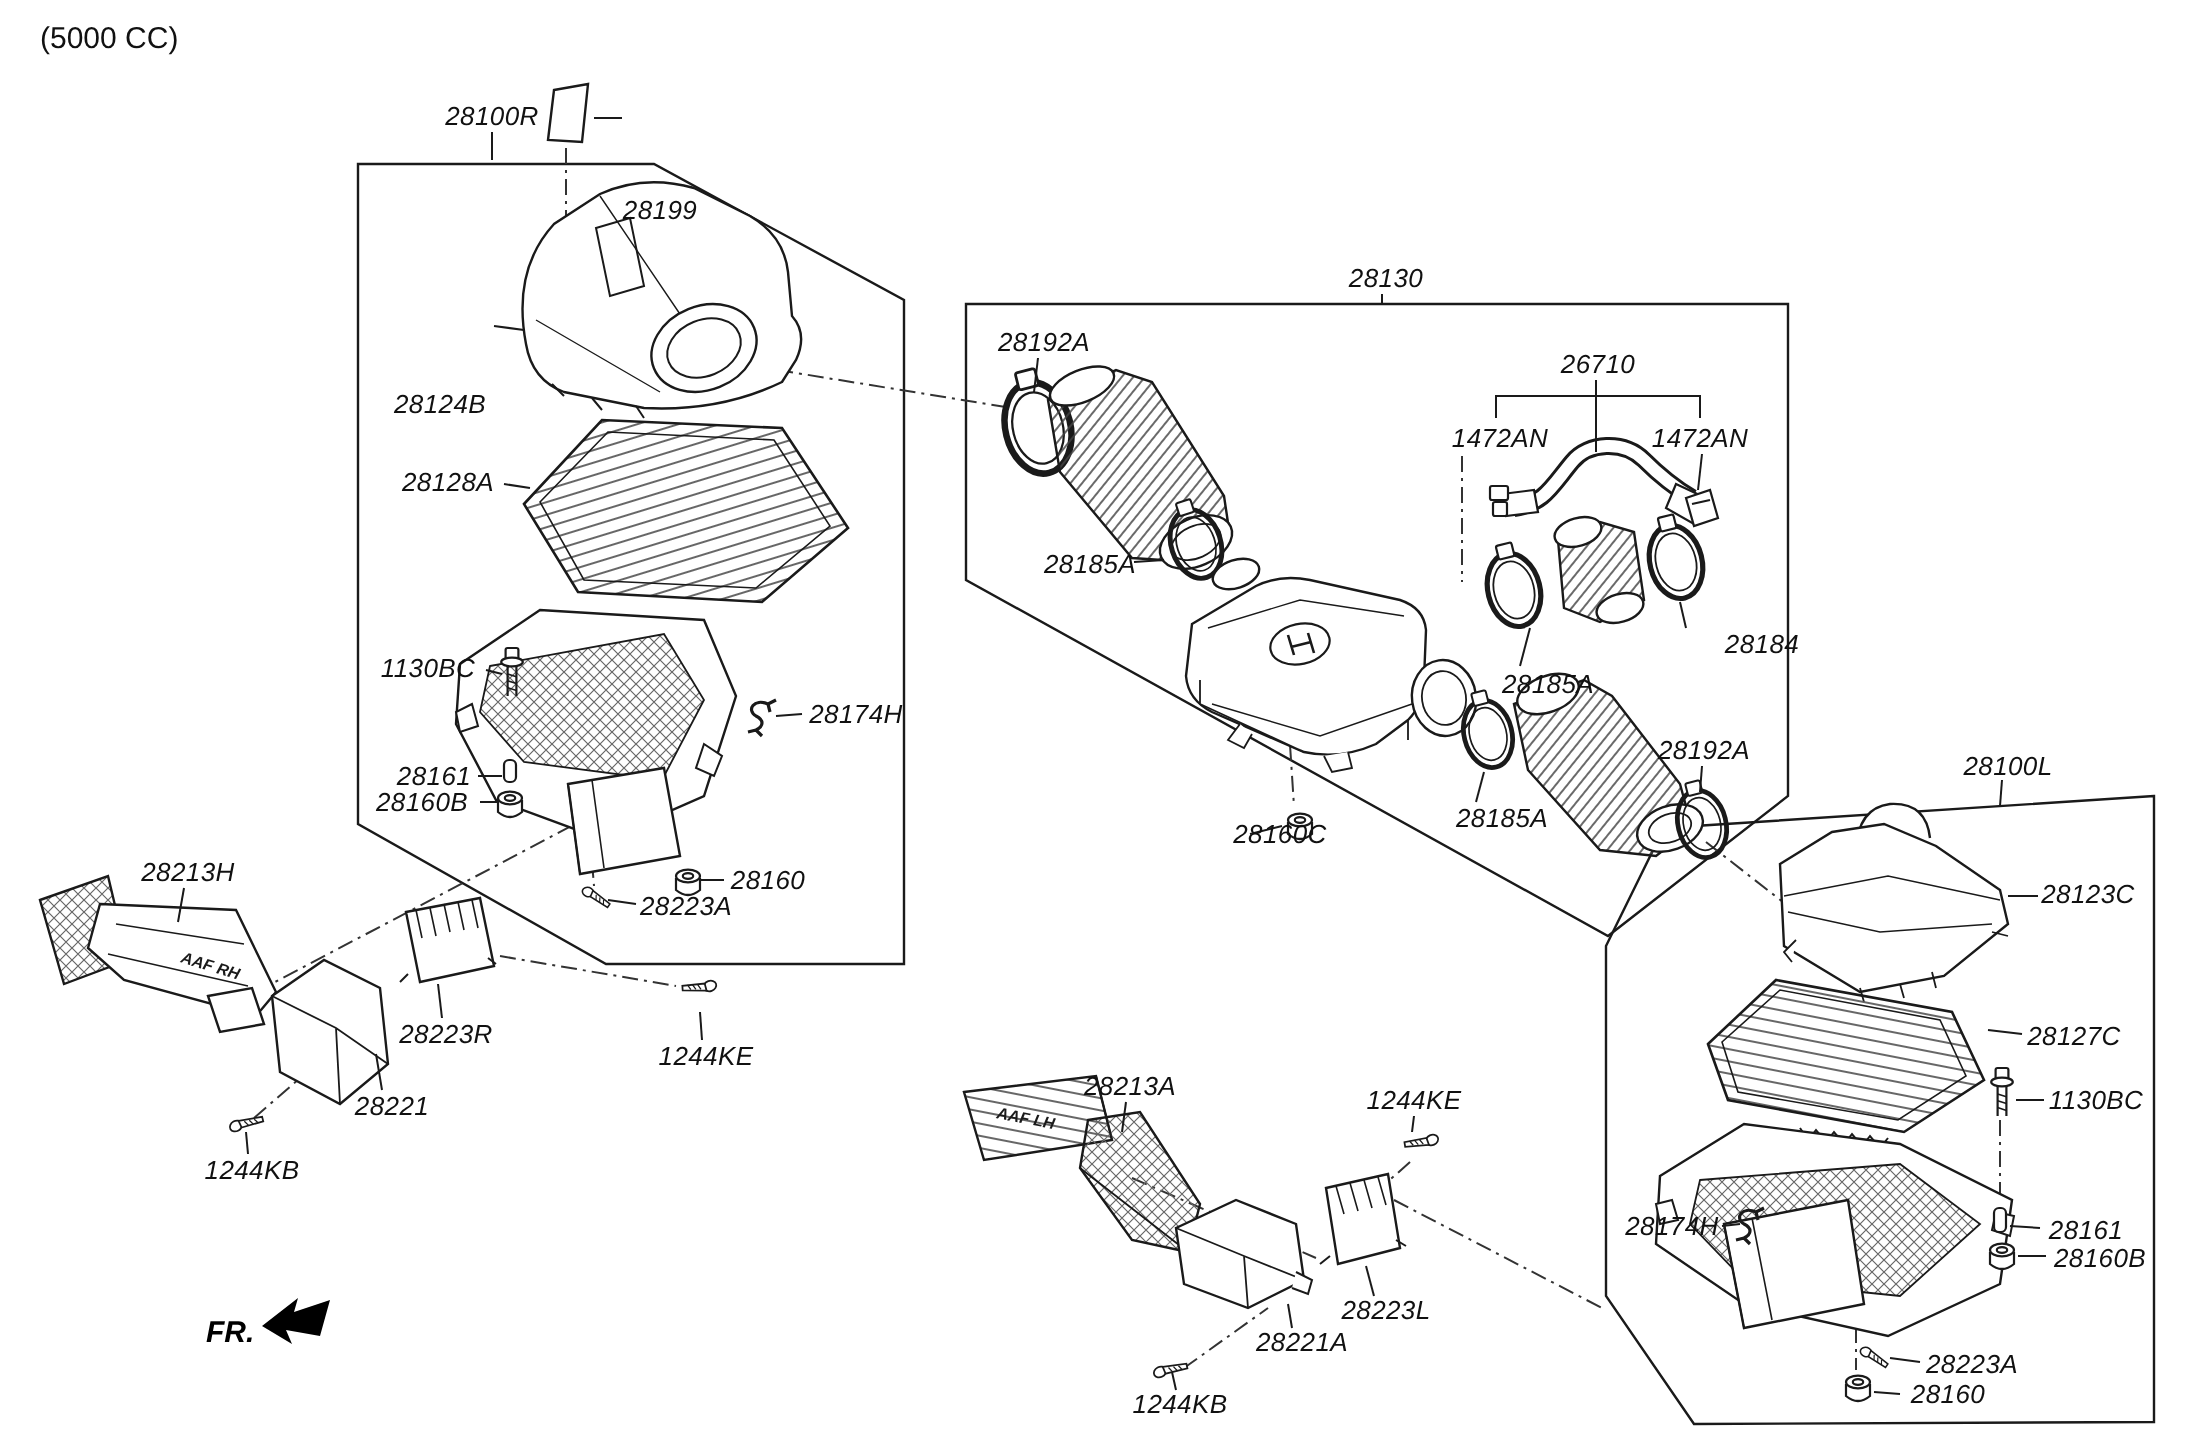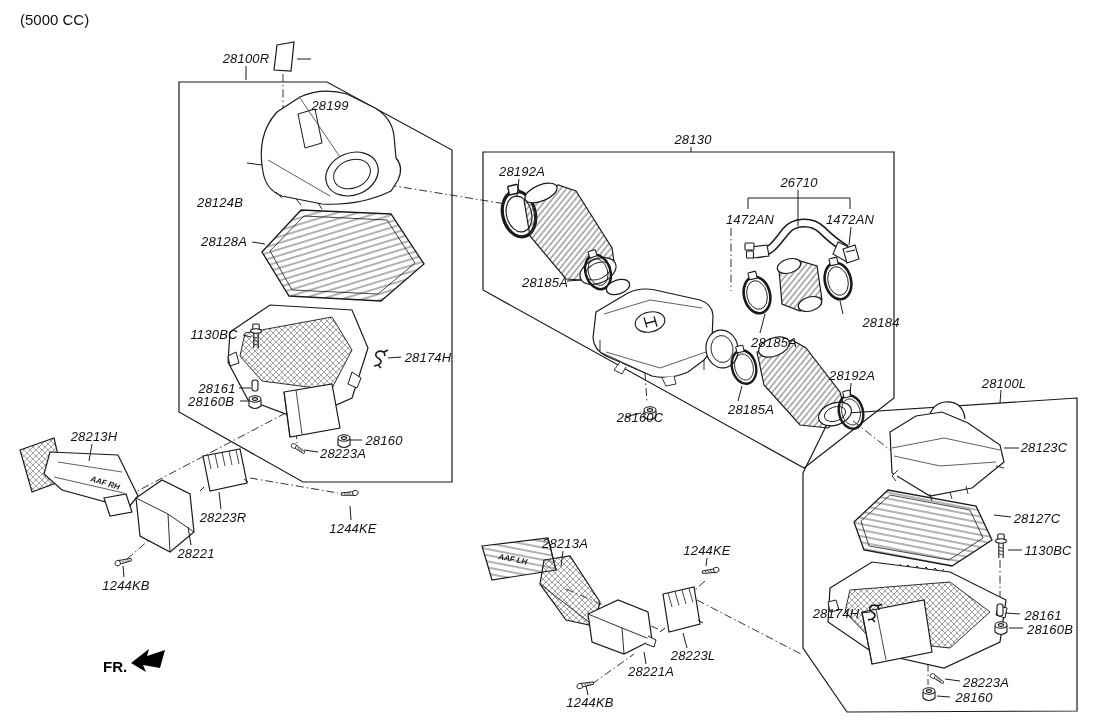--- a/index.html
+++ b/index.html
@@ -2,21 +2,21 @@
 <html><head>
 <meta charset="utf-8">
 <style>
   html,body{margin:0;padding:0;background:#fff;}
   .stage{position:relative;width:1099px;height:727px;background:#fff;overflow:hidden;
          font-family:"Liberation Sans",sans-serif;}
   svg{position:absolute;left:0;top:0;}
   .plabel{position:absolute;transform:translate(-50%,-50%);font-size:13px;color:#111;
           white-space:nowrap;letter-spacing:0.2px;line-height:1;font-style:italic;}
   .title-label{position:absolute;left:20px;top:11px;font-size:15px;color:#111;}
-  .fr-label{position:absolute;left:103px;top:658px;font-size:15px;font-weight:bold;color:#000;}
+  .fr-label{position:absolute;left:103px;top:658px;font-size:15px;font-weight:bold;color:#000;font-style:italic;}
 </style>
 </head>
 <body>
 
 <div class="stage">
 
   <span class="title-label">(5000 CC)</span>
 
   <svg width="1099" height="727" viewBox="0 0 1099 727">
     <defs>

